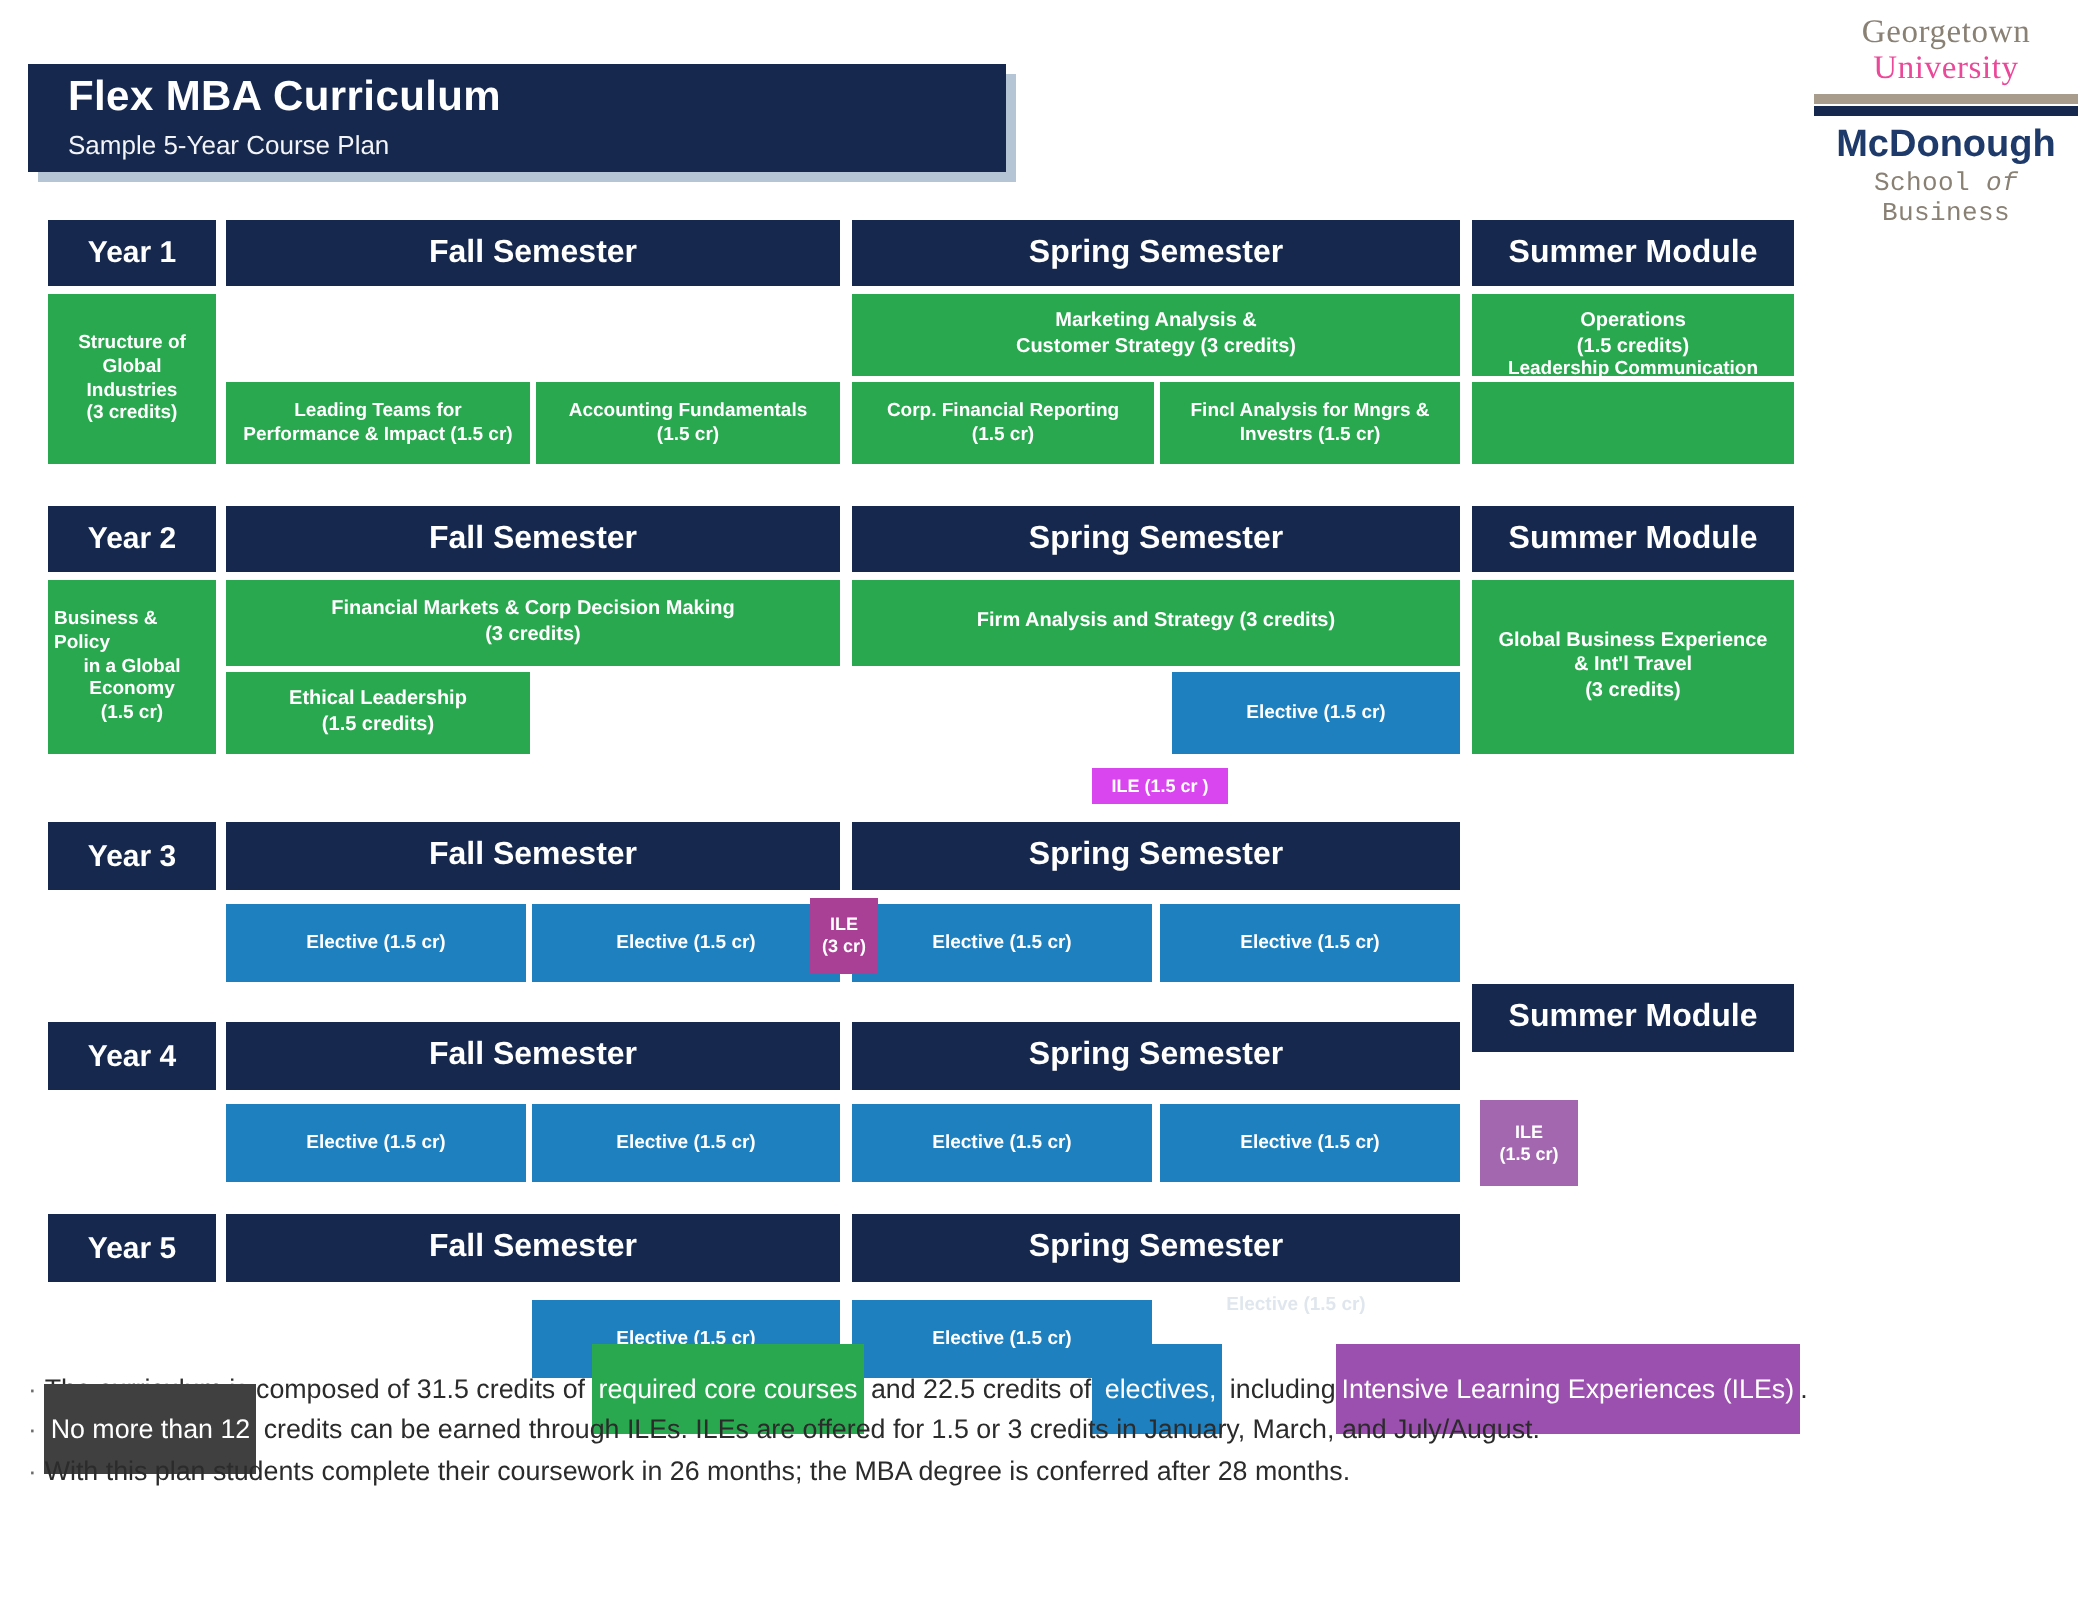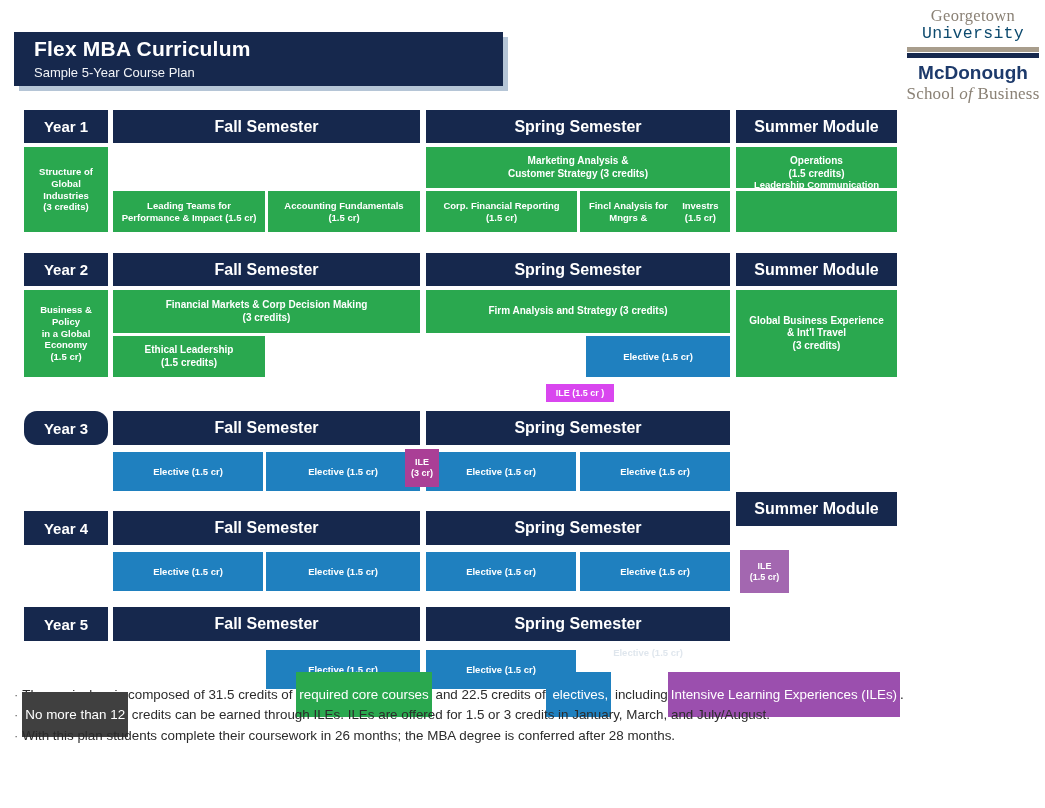--- a/index.html
+++ b/index.html
@@ -26,29 +26,29 @@
     font-size:21px;font-weight:bold;color:#ffffff;letter-spacing:.2px;
   }
   #title-banner .t2{
     position:absolute;left:20px;top:33px;
     font-size:13px;font-weight:normal;color:#f2f4f7;
   }
 
   
   #logo{position:absolute;left:905px;top:8px;width:136px;height:88px;text-align:center;}
   #logo .gt1{font-family:"Liberation Serif",serif;font-size:16.5px;color:#8a8175;letter-spacing:.3px;line-height:1.02;display:block;}
-  #logo .gt2{font-family:Liberation Mono, monospace;font-size:16.5px;color:#0c4a6e;letter-spacing:.3px;line-height:1.02;display:block;margin-top:1px;}
+  #logo .gt2{font-family:Liberation Serif, serif;font-size:16.5px;color:#ec4899;letter-spacing:.3px;line-height:1.02;display:block;margin-top:1px;}
   #logo .bar-top{height:5px;background:#a89d8c;margin:4px 2px 0 2px;}
   #logo .bar-bot{height:5px;background:#16284d;margin:1px 2px 5px 2px;}
   #logo .md{font-family:"Liberation Sans",sans-serif;font-weight:bold;font-size:19px;color:#1d3a6b;line-height:1;display:block;}
-  #logo .sob{font-family:Liberation Serif, serif;font-size:17px;color:#8a8175;letter-spacing:.2px;display:block;margin-top:2px;}
+  #logo .sob{font-family:Liberation Mono, monospace;font-size:13px;color:#8a8175;letter-spacing:.2px;display:block;margin-top:2px;}
   #logo .sob i{font-style:italic;}
 
   
-  .box{position:absolute;box-sizing:border-box;display:flex;align-items:center;justify-content:center;text-align:center;color:#fff;}
+  .box{position:absolute;box-sizing:border-box;display:flex;align-items:center;justify-content:center;text-align:left;color:#fff;}
   .hdr{background:#16284d;font-weight:bold;}
   .hdr.year{font-size:15px;}
   .hdr.sem{font-size:16px;}
   .core{background:#2aa84f;font-weight:bold;font-size:9.5px;line-height:1.25;padding:2px 3px;}
   .core.lg{font-size:10px;}
   .elective{background:#1f80bf;font-weight:bold;font-size:9.5px;line-height:1.25;}
   .ile{background:#d946ef;font-weight:bold;font-size:9px;line-height:1.2;}
   .ile.dark{background:#aa3f96;}
   .ghost{background:transparent;color:rgba(110,140,175,.22);font-weight:bold;font-size:9.5px;}
 
@@ -107,21 +107,21 @@
   </div>
 
   <div class="box core lg" style="left:426px;top:147px;width:304px;height:41px;flex-direction:column;">
     <span>Marketing Analysis &amp;</span>
     <span>Customer Strategy (3 credits)</span>
   </div>
   <div class="box core" style="left:426px;top:191px;width:151px;height:41px;flex-direction:column;">
     <span>Corp. Financial Reporting</span>
     <span>(1.5 cr)</span>
   </div>
-  <div class="box core" style="left:580px;top:191px;width:150px;height:41px;flex-direction:row;">
+  <div class="box core" style="left:580px;top:191px;width:150px;height:41px;flex-direction:column;">
     <span>Fincl Analysis for Mngrs &amp;</span>
     <span>Investrs (1.5 cr)</span>
   </div>
 
   <div class="box core lg" style="left:736px;top:147px;width:161px;height:41px;flex-direction:column;">
     <span>Operations</span>
     <span>(1.5 credits)</span>
   </div>
   <div class="box core" style="left:736px;top:191px;width:161px;height:41px;flex-direction:column;gap:42px;">
     <span>Leadership Communication</span>
@@ -153,21 +153,21 @@
   <div class="box elective" style="left:586px;top:336px;width:144px;height:41px;">Elective (1.5 cr)</div>
 
   <div class="box core lg" style="left:736px;top:290px;width:161px;height:87px;flex-direction:column;">
     <span>Global Business Experience</span>
     <span>&amp; Int'l Travel</span>
     <span>(3 credits)</span>
   </div>
 
   <div class="box ile" style="left:546px;top:384px;width:68px;height:18px;font-size:9px;">ILE (1.5 cr )</div>
 
-  <div class="box hdr year" style="left:24px;top:411px;width:84px;height:34px;border-radius:13px;">Year 3</div>
+  <div class="box hdr year" style="left:24px;top:411px;width:84px;height:34px;">Year 3</div>
   <div class="box hdr sem" style="left:113px;top:411px;width:307px;height:34px;">Fall Semester</div>
   <div class="box hdr sem" style="left:426px;top:411px;width:304px;height:34px;">Spring Semester</div>
 
   <div class="box elective" style="left:113px;top:452px;width:150px;height:39px;">Elective (1.5 cr)</div>
   <div class="box elective" style="left:266px;top:452px;width:154px;height:39px;">Elective (1.5 cr)</div>
   <div class="box elective" style="left:426px;top:452px;width:150px;height:39px;">Elective (1.5 cr)</div>
   <div class="box elective" style="left:580px;top:452px;width:150px;height:39px;">Elective (1.5 cr)</div>
   <div class="box ile dark" style="left:405px;top:449px;width:34px;height:38px;flex-direction:column;">
     <span>ILE</span>
     <span>(3 cr)</span>

